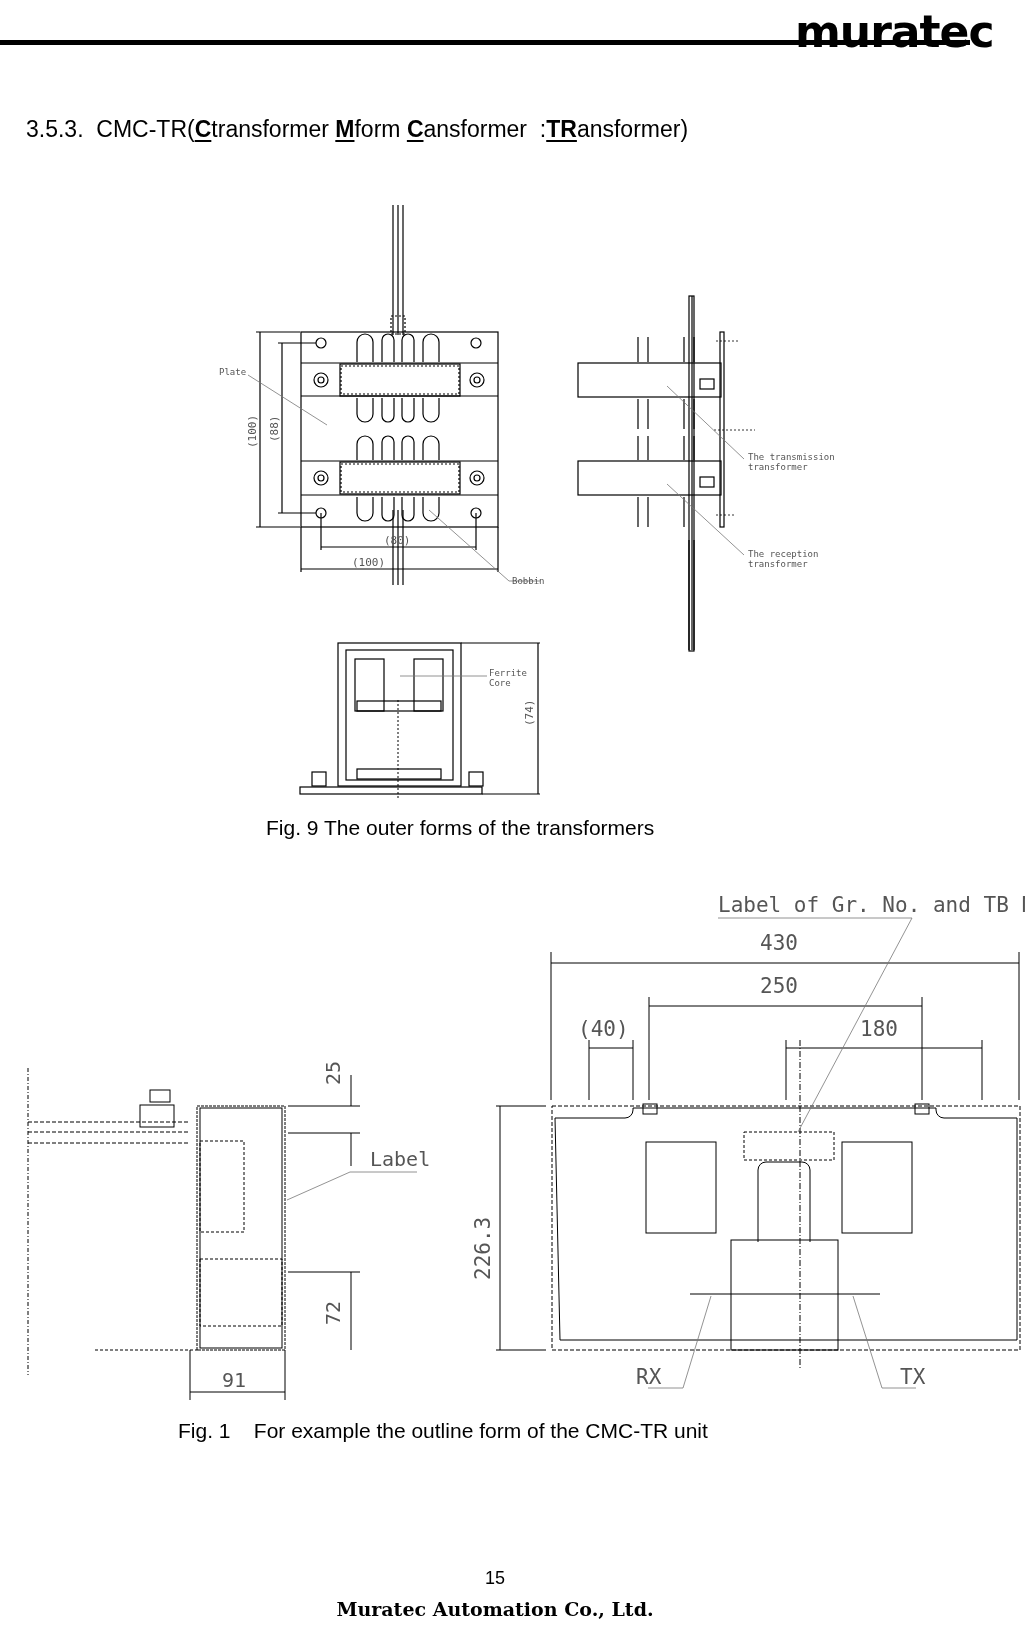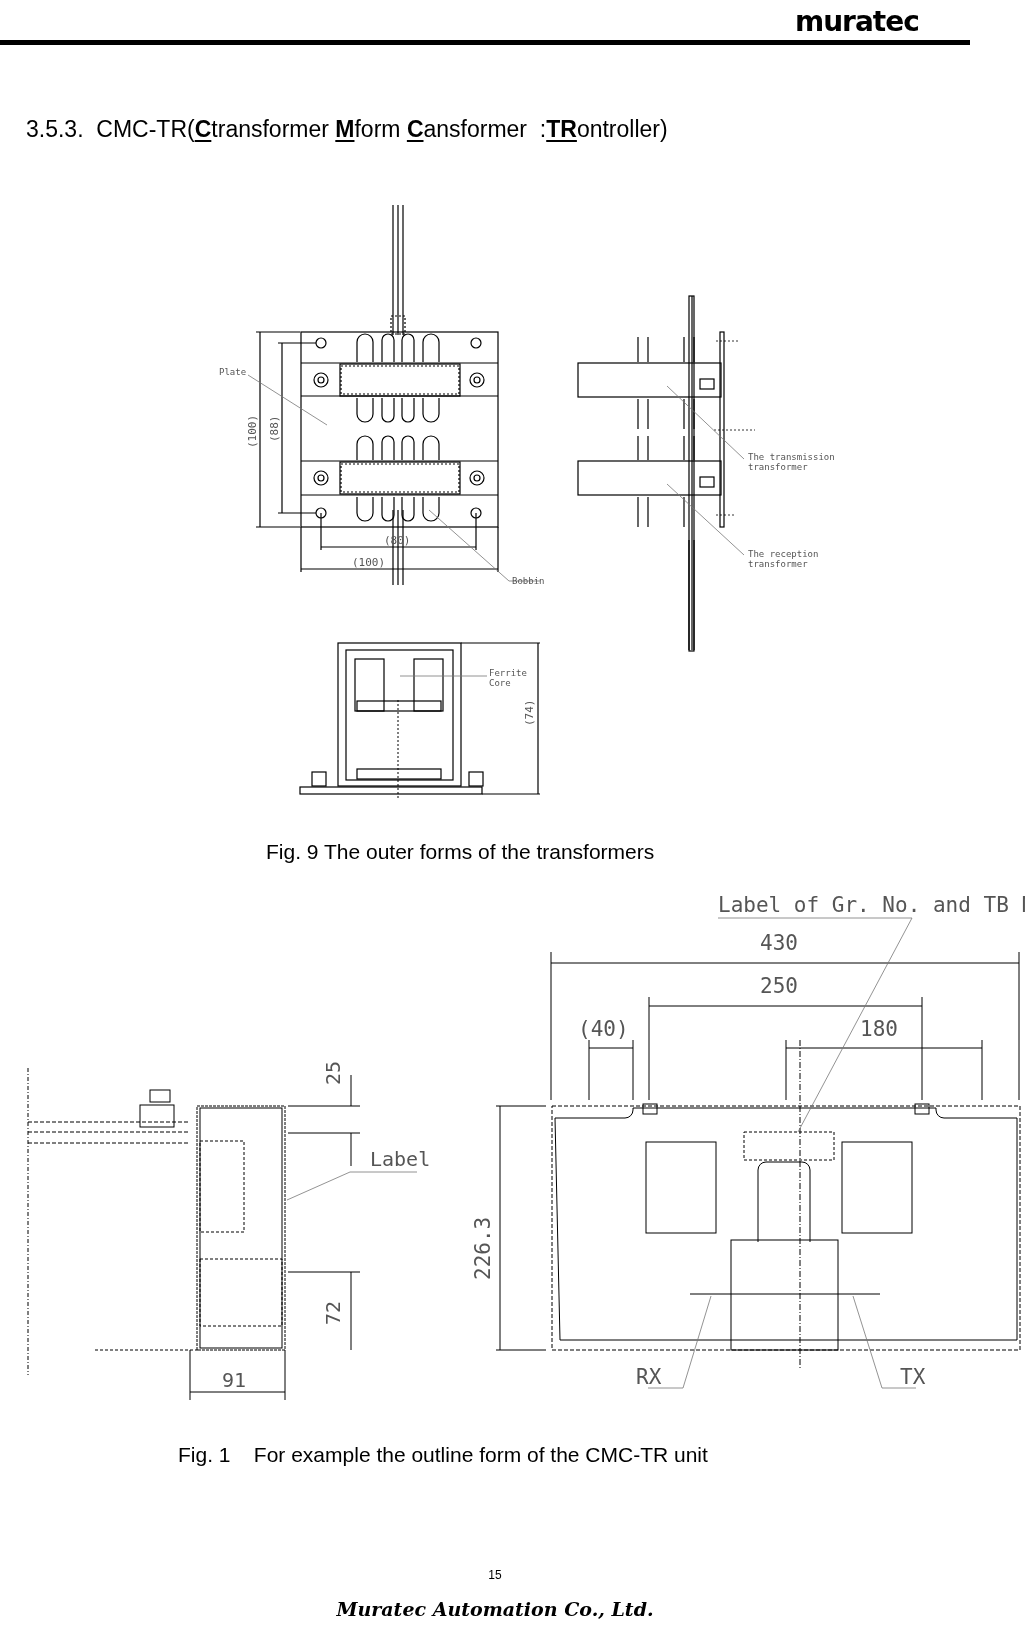--- a/index.html
+++ b/index.html
@@ -1,37 +1,37 @@
 <!DOCTYPE html>
 <html><head>
 <meta charset="utf-8">
 <style>
   html, body { margin:0; padding:0; background:#ffffff; }
   body { width:1025px; height:1627px; position:relative; overflow:hidden; font-family:"Liberation Sans", sans-serif; color:#000; }
   .abs { position:absolute; }
-  .logo { left:795px; top:2px; font-family:"DejaVu Sans", sans-serif; font-size:28px; font-weight:bold; letter-spacing:-1px; line-height:40px; }
+  .logo { left:795px; top:12px; font-family:"DejaVu Sans", sans-serif; font-size:44px; font-weight:bold; letter-spacing:-1px; line-height:40px; }
   .rule { left:0; top:40px; width:970px; height:5px; background:#000; }
   .title { left:26px; top:116px; font-size:23px; white-space:nowrap; }
   .title u { text-decoration:underline; text-decoration-thickness:2px; text-underline-offset:3px; font-weight:bold; }
-  .caption { font-size:21px; white-space:nowrap;margin-top:24px; }
-  .page-num { left:0; width:990px; text-align:center; top:1568px; font-size:12px; }
-  .footer { left:0; width:990px; text-align:center; top:1598px; font-family:"DejaVu Serif", serif; font-style:italic; font-weight:bold; font-size:19px; }
+  .caption { font-size:21px; white-space:nowrap; }
+  .page-num { left:0; width:990px; text-align:center; top:1568px; font-size:18px; }
+  .footer { left:0; width:990px; text-align:center; top:1598px; font-family:"DejaVu Serif", serif; font-weight:bold; font-size:19px; }
   svg { position:absolute; overflow:visible; }
   svg text { font-family:"DejaVu Sans Mono", monospace; }
   .cad-label { fill:#555; }
 </style>
 </head>
 <body>
 
 <div class="abs logo">muratec</div>
 <div class="abs rule"></div>
 
 <div class="abs title">
   <span>3.5.3.</span>&nbsp;
-  <span>CMC-TR</span><span>(</span><u>C</u><span>transformer </span><u>M</u><span>form </span><u>C</u><span style="white-space:pre">ansformer  :</span><u>TR</u><span>ontroller)</span>
+  <span>CMC-TR</span><span>(</span><u>C</u><span>transformer </span><u>M</u><span>form </span><u>C</u><span style="white-space:pre">ansformer  :</span><u>TR</u><span>ansformer)</span>
 </div>
 
 <svg style="left:0;top:0" width="1025" height="1627">
   <g stroke="#000" stroke-width="1.2" fill="none">
 
     <line x1="393" y1="205" x2="393" y2="335"></line>
       <line x1="398" y1="205" x2="398" y2="335"></line>
       <line x1="403" y1="205" x2="403" y2="335"></line>
     <rect x="391" y="316" width="14" height="18" stroke-dasharray="2,2"></rect>
 

